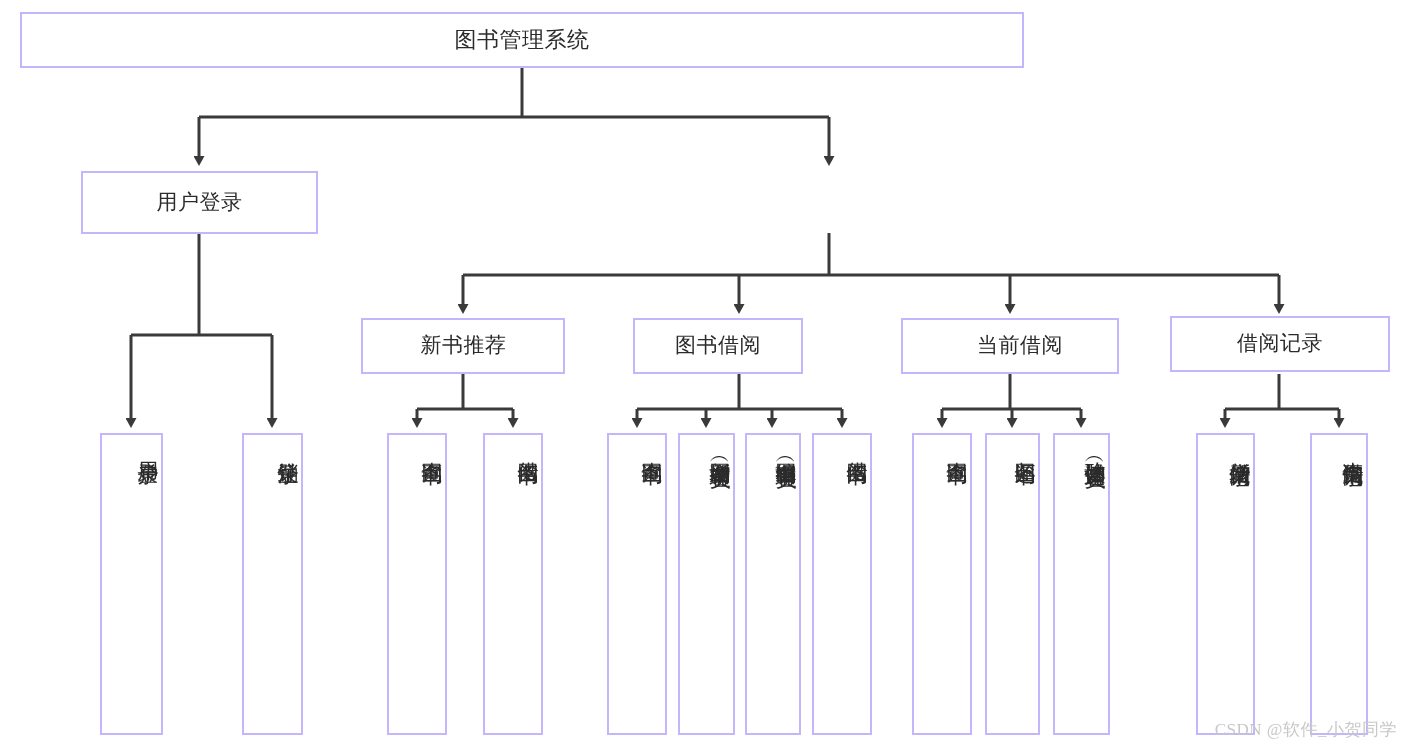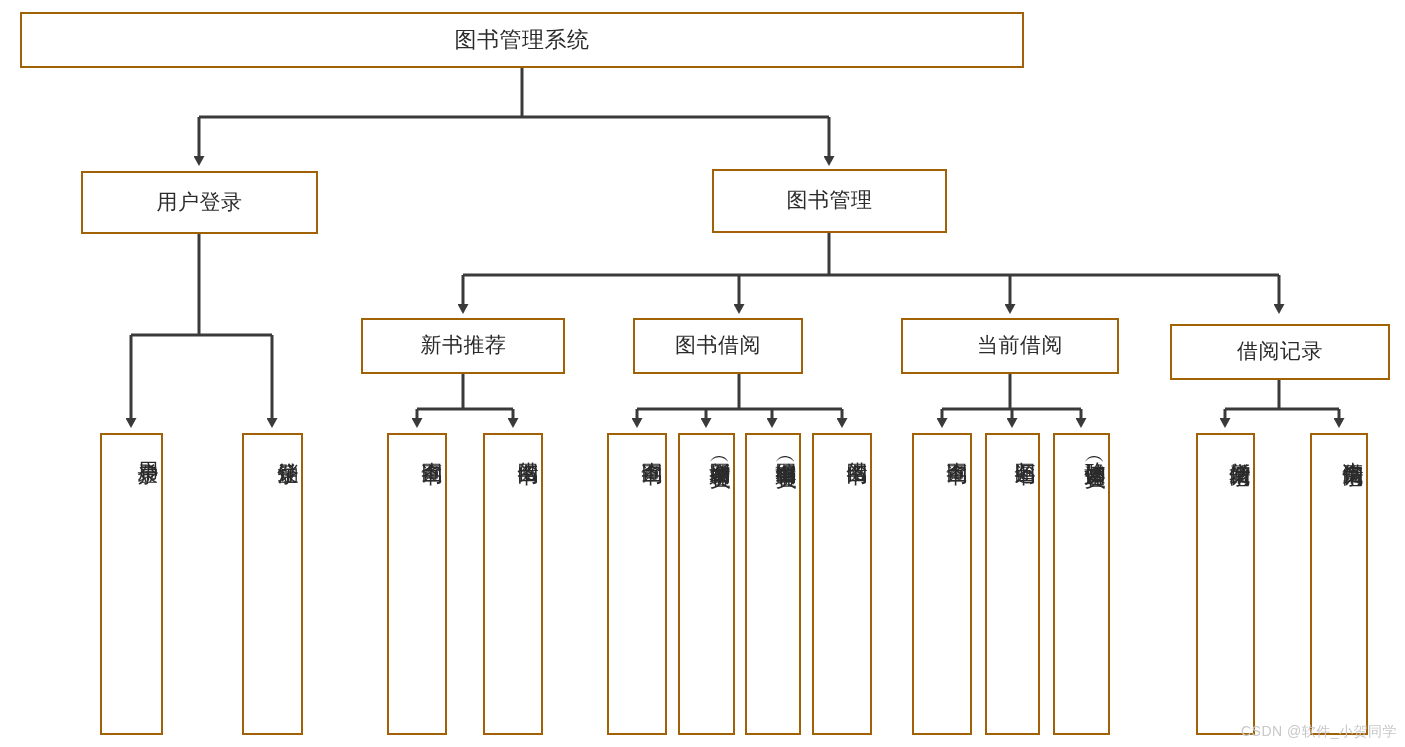--- a/index.html
+++ b/index.html
@@ -22,21 +22,21 @@
     position: absolute;
     left: 0;
     top: 0;
     width: 1405px;
     height: 747px;
     pointer-events: none;
   }
   .node {
     position: absolute;
     box-sizing: border-box;
-    border: 2px solid #a16207;
+    border: 2px solid #c4b5fd;
     background: #ffffff;
     color: #2b2b2b;
     display: flex;
     align-items: center;
     justify-content: center;
     text-align: center;
     line-height: 1.14;
     z-index: 2;
   }
   .node.horiz {
@@ -58,26 +58,26 @@
     writing-mode: vertical-rl;
     text-orientation: upright;
   }
   .node.root {
     font-size: 22px;
   }
   #watermark {
     position: absolute;
     right: 8px;
     bottom: 6px;
-    font-size: 14px;
+    font-size: 17px;
     color: #c8c8c8;
     letter-spacing: 0.5px;
     white-space: nowrap;
     z-index: 3;
-    font-family: Liberation Sans, sans-serif;
+    font-family: Liberation Serif, serif;
   }
 </style>
 </head>
 <body>
 
 <div id="canvas">
 
   <svg id="edge-layer" viewBox="0 0 1405 747" xmlns="http://www.w3.org/2000/svg">
     <defs>
       <marker id="arrow" markerWidth="10" markerHeight="11" refX="1" refY="5.5" orient="auto" markerUnits="userSpaceOnUse">
@@ -125,29 +125,28 @@
       <path d="M1225,409 L1339,409"></path>
       <path d="M1225,409 L1225,419" marker-end="url(#arrow)"></path>
       <path d="M1339,409 L1339,419" marker-end="url(#arrow)"></path>
     </g>
   </svg>
 
   <div class="node horiz root" style="left:20px; top:12px; width:1004px; height:56px;">图书管理系统</div>
 
   <div class="node horiz" style="left:81px; top:171px; width:237px; height:63px;">用户登录</div>
 
-  <div class="node horiz" style="left:712px; top:169px; width:235px; height:64px;">图书管理</div>
 
   <div class="node horiz" style="left:361px; top:318px; width:204px; height:56px;padding-left:7px;">新书推荐</div>
 
   <div class="node horiz" style="left:633px; top:318px; width:170px; height:56px;">图书借阅</div>
 
   <div class="node horiz" style="left:901px; top:318px; width:218px; height:56px;padding-left:26px;">当前借阅</div>
 
-  <div class="node horiz" style="left:1170px; top:324px; width:220px; height:56px;">借阅记录</div>
+  <div class="node horiz" style="left:1170px; top:316px; width:220px; height:56px;">借阅记录</div>
 
   <div class="node vert" style="left:100px; top:433px; width:63px; height:302px;">
     <span>用户登录</span>
   </div>
 
   <div class="node vert" style="left:242px; top:433px; width:61px; height:302px;">
     <span>注销登录</span>
   </div>
 
   <div class="node vert" style="left:387px; top:433px; width:60px; height:302px;">

